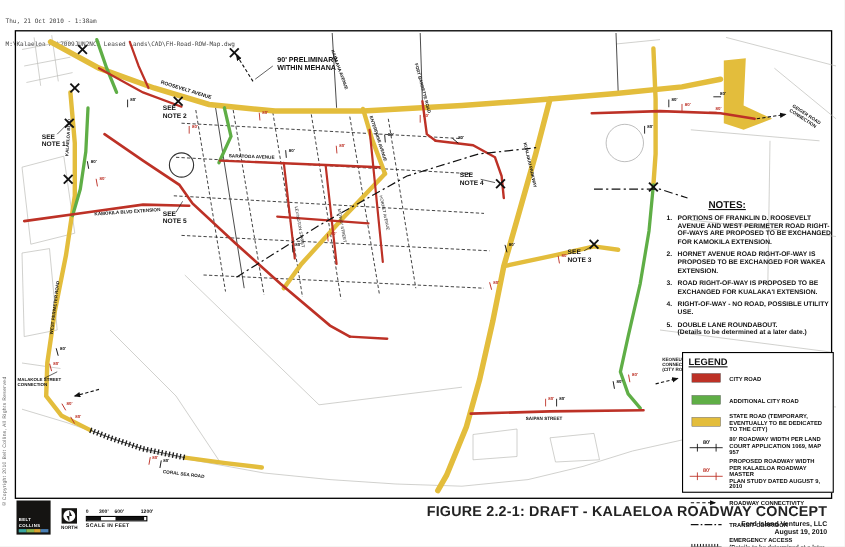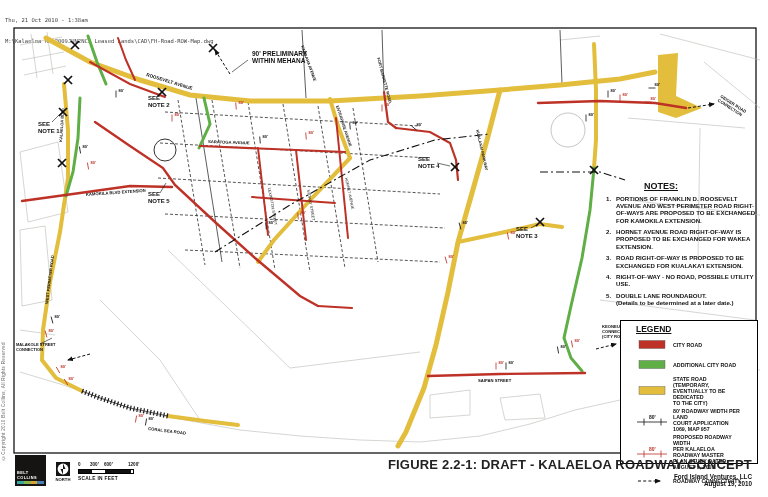--- a/index.html
+++ b/index.html
@@ -10,22 +10,22 @@
   .copyright{position:absolute;left:1px;top:300px;height:160px;writing-mode:vertical-rl;
          transform:rotate(180deg);font-size:4.6px;color:#666;letter-spacing:.3px;}
   svg.map{position:absolute;left:0;top:0;}
   
   .notes{position:absolute;left:606px;top:181px;width:156px;}
   .notes-title{font-size:9px;font-weight:bold;text-decoration:underline;margin-bottom:4px;margin-left:38px;}
   .note-item{display:flex;gap:3px;margin-bottom:4.5px;}
   .note-num{font-size:6.1px;font-weight:bold;width:7px;flex:none;}
   .note-text{font-size:6.1px;font-weight:bold;line-height:1.18;white-space:pre-line;}
   
-  .legend{position:absolute;left:620px;top:320px;width:138px;height:144px;background:#fff;
-          border:1.2px solid #000;padding:3px 15px;box-sizing:border-box;}
+  .legend{position:absolute;left:620px;top:320px;width:138px;height:128px;background:#fff;
+          border:1.2px solid #000;padding:3px 5px;box-sizing:border-box;}
   .legend-title{font-size:8.5px;font-weight:bold;text-decoration:underline;margin-bottom:3px;}
   .lg-row{display:flex;align-items:center;gap:4px;margin-bottom:2.2px;}
   .lg-sym{width:33px;flex:none;}
   .lg-label{font-size:5.3px;font-weight:bold;line-height:1.12;white-space:pre-line;}
   
   .title-block{position:absolute;right:16px;top:457px;text-align:right;}
   .fig-title{font-size:13px;font-weight:bold;color:#222;letter-spacing:.2px;}
   .fig-company{font-size:6.3px;font-weight:bold;margin-top:1px;}
   .fig-date{font-size:6.3px;font-weight:bold;}
   

